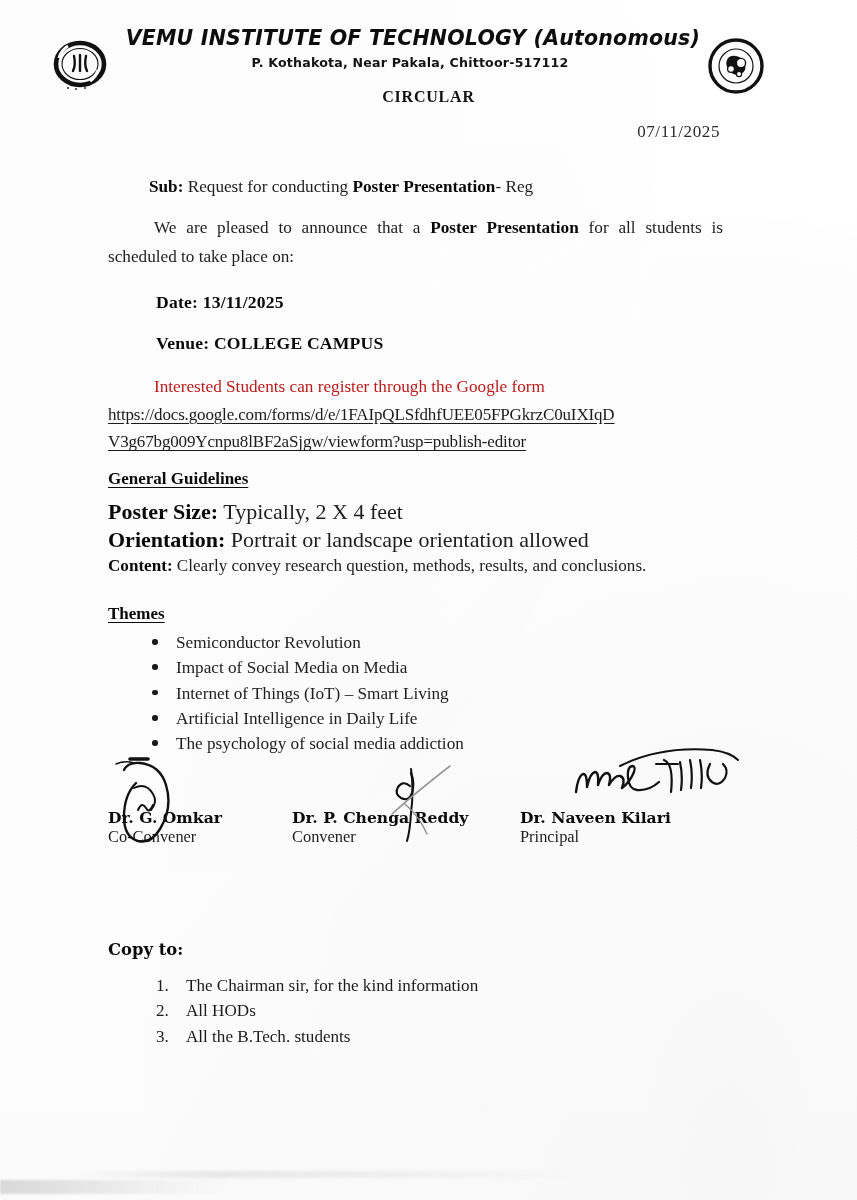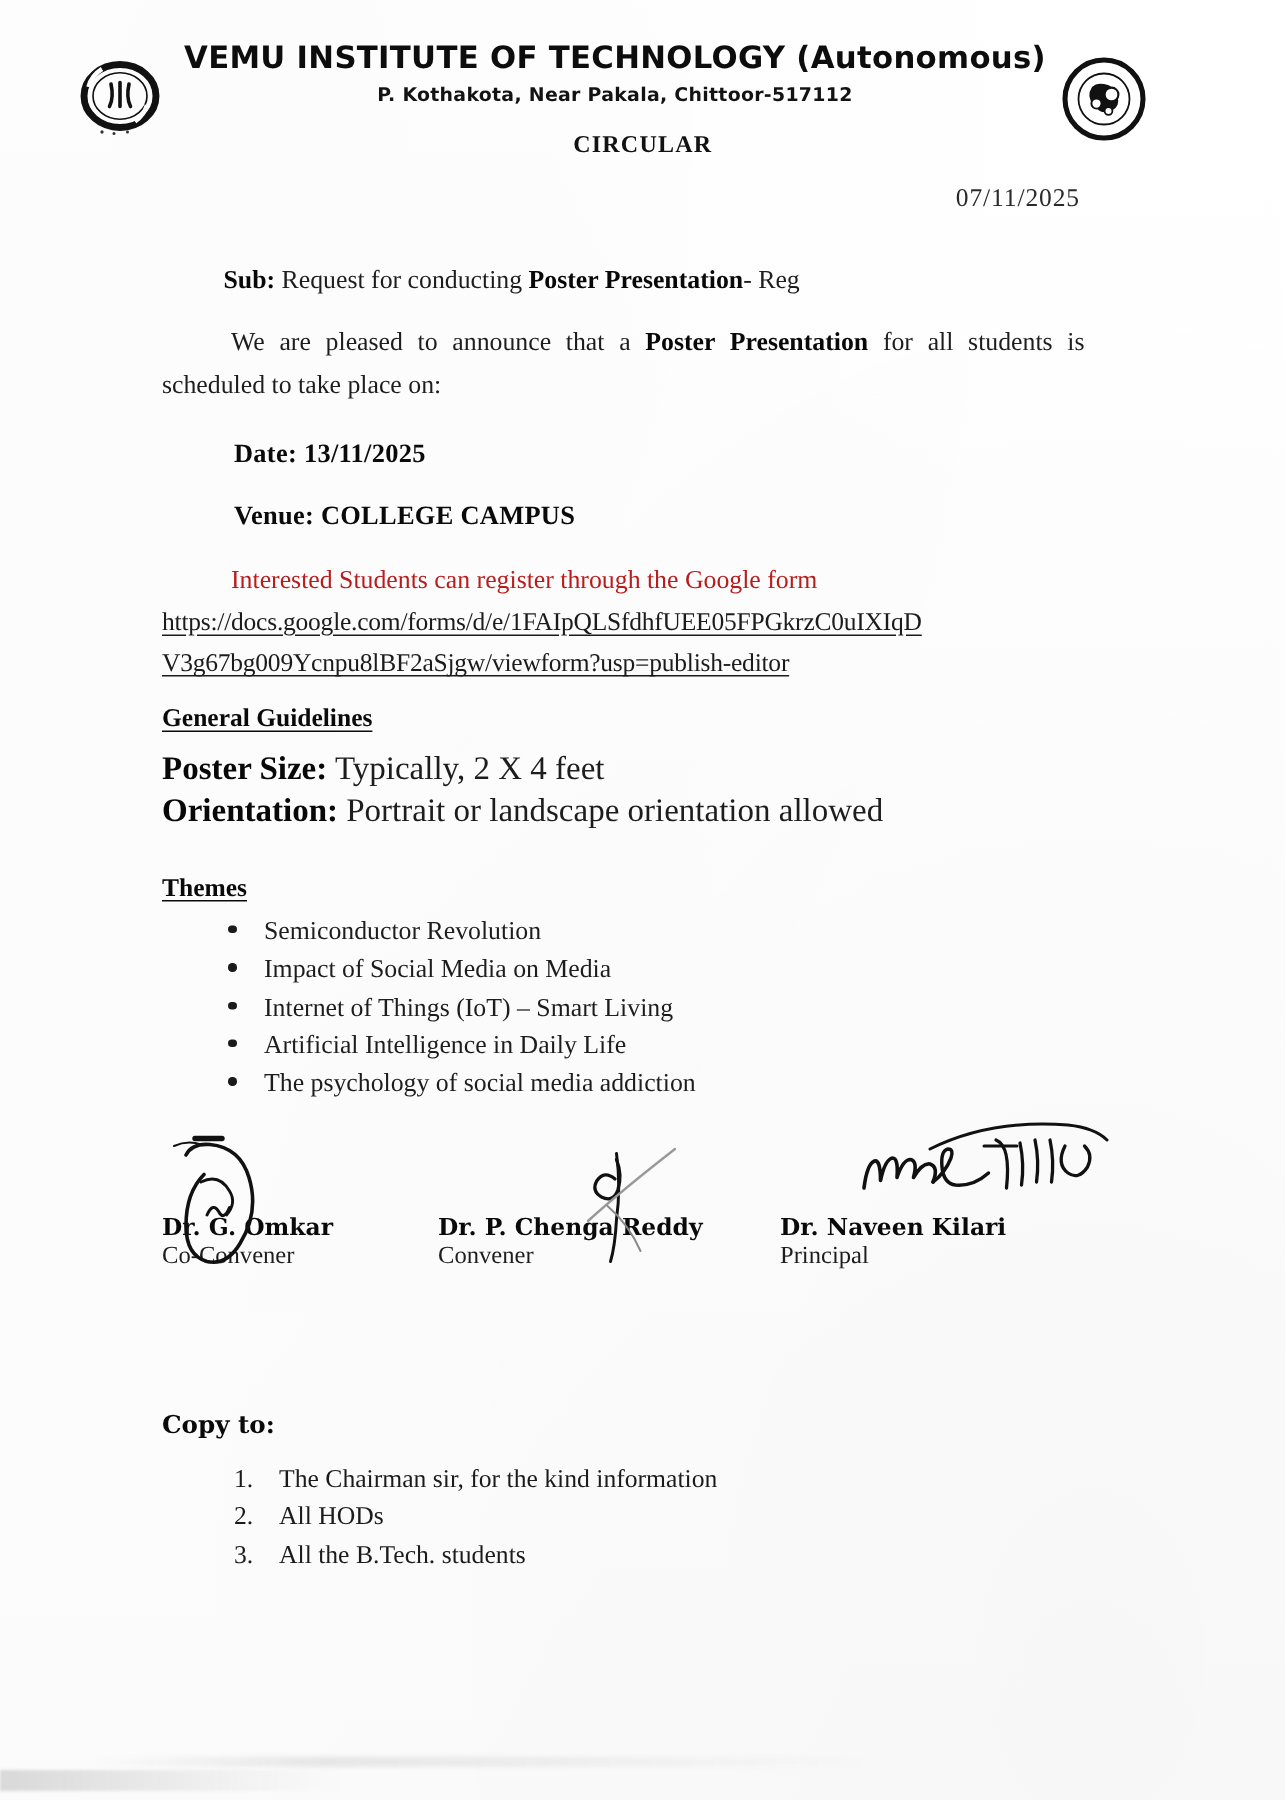--- a/index.html
+++ b/index.html
@@ -69,26 +69,27 @@
     left: 705px;
     top: 18px;
     width: 62px;
     height: 60px;
   }
   .inst-title {
     position: absolute;
     left: 120px;
     top: 8px;
     width: 580px;
-    text-align: center;
+    text-align: right;
     font-family: "DejaVu Sans", sans-serif;
     font-weight: bold;
     font-size: 20.5px;
     letter-spacing: 0.2px;
     color: #0d0d0d;
+    font-style: italic;
   }
   .inst-addr {
     position: absolute;
     left: 120px;
     top: 37px;
     width: 580px;
     text-align: center;
     font-family: "DejaVu Sans", sans-serif;
     font-weight: bold;
     font-size: 12.6px;
@@ -362,20 +363,24 @@
       <div class="guide-line">
         <span class="b">Poster Size:</span>
         <span>Typically, 2 X 4 feet</span>
       </div>
 
       <div class="guide-line">
         <span class="b">Orientation:</span>
         <span>Portrait or landscape orientation allowed</span>
       </div>
 
+      <div class="guide-content">
+        <span class="b">Content:</span>
+        <span>Clearly convey research question, methods, results, and conclusions.</span>
+      </div>
     </div>
 
     <div class="gap-lg"></div>
 
     <div>
       <div class="section-head">Themes</div>
 
       <ul class="themes">
         <li><span class="bullet"></span><span>Semiconductor Revolution</span></li>
         <li><span class="bullet"></span><span>Impact of Social Media on Media</span></li>

